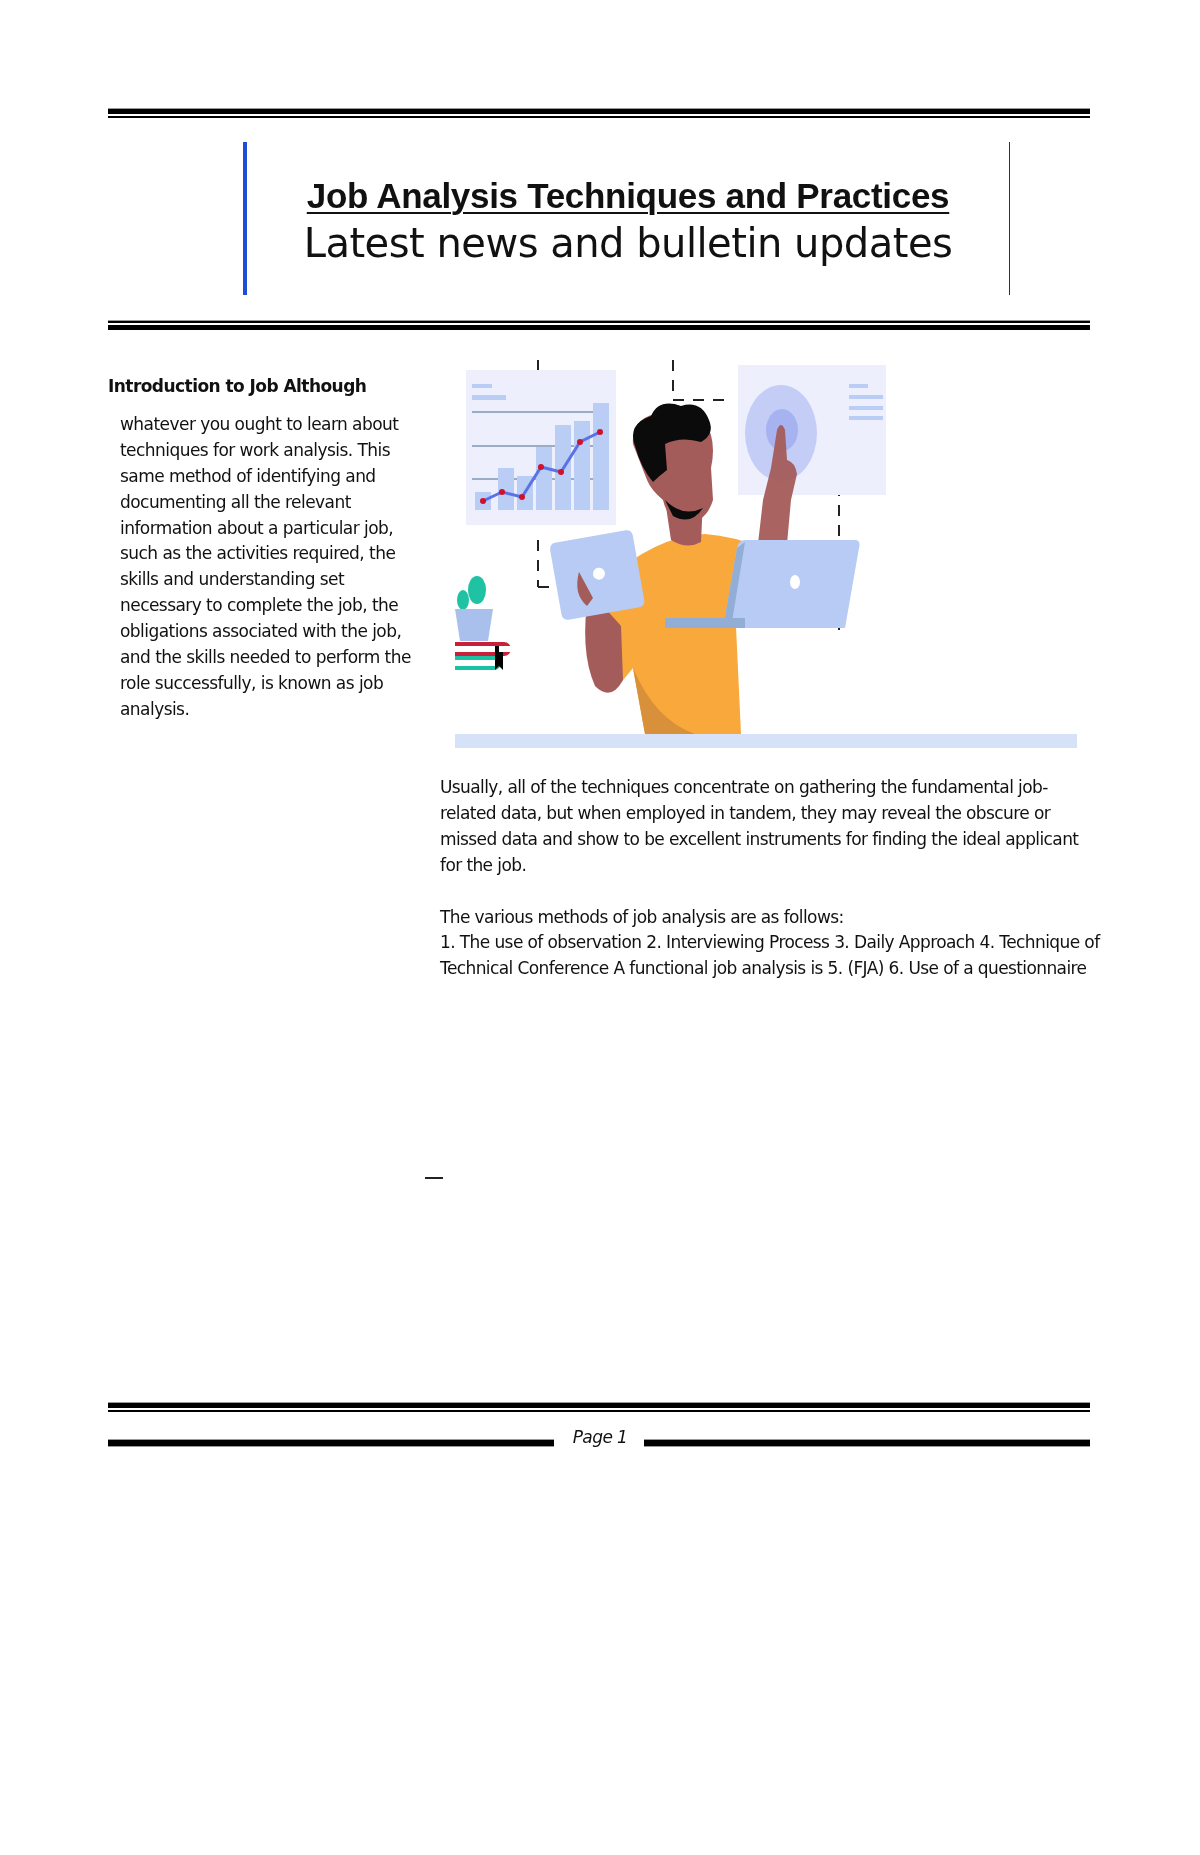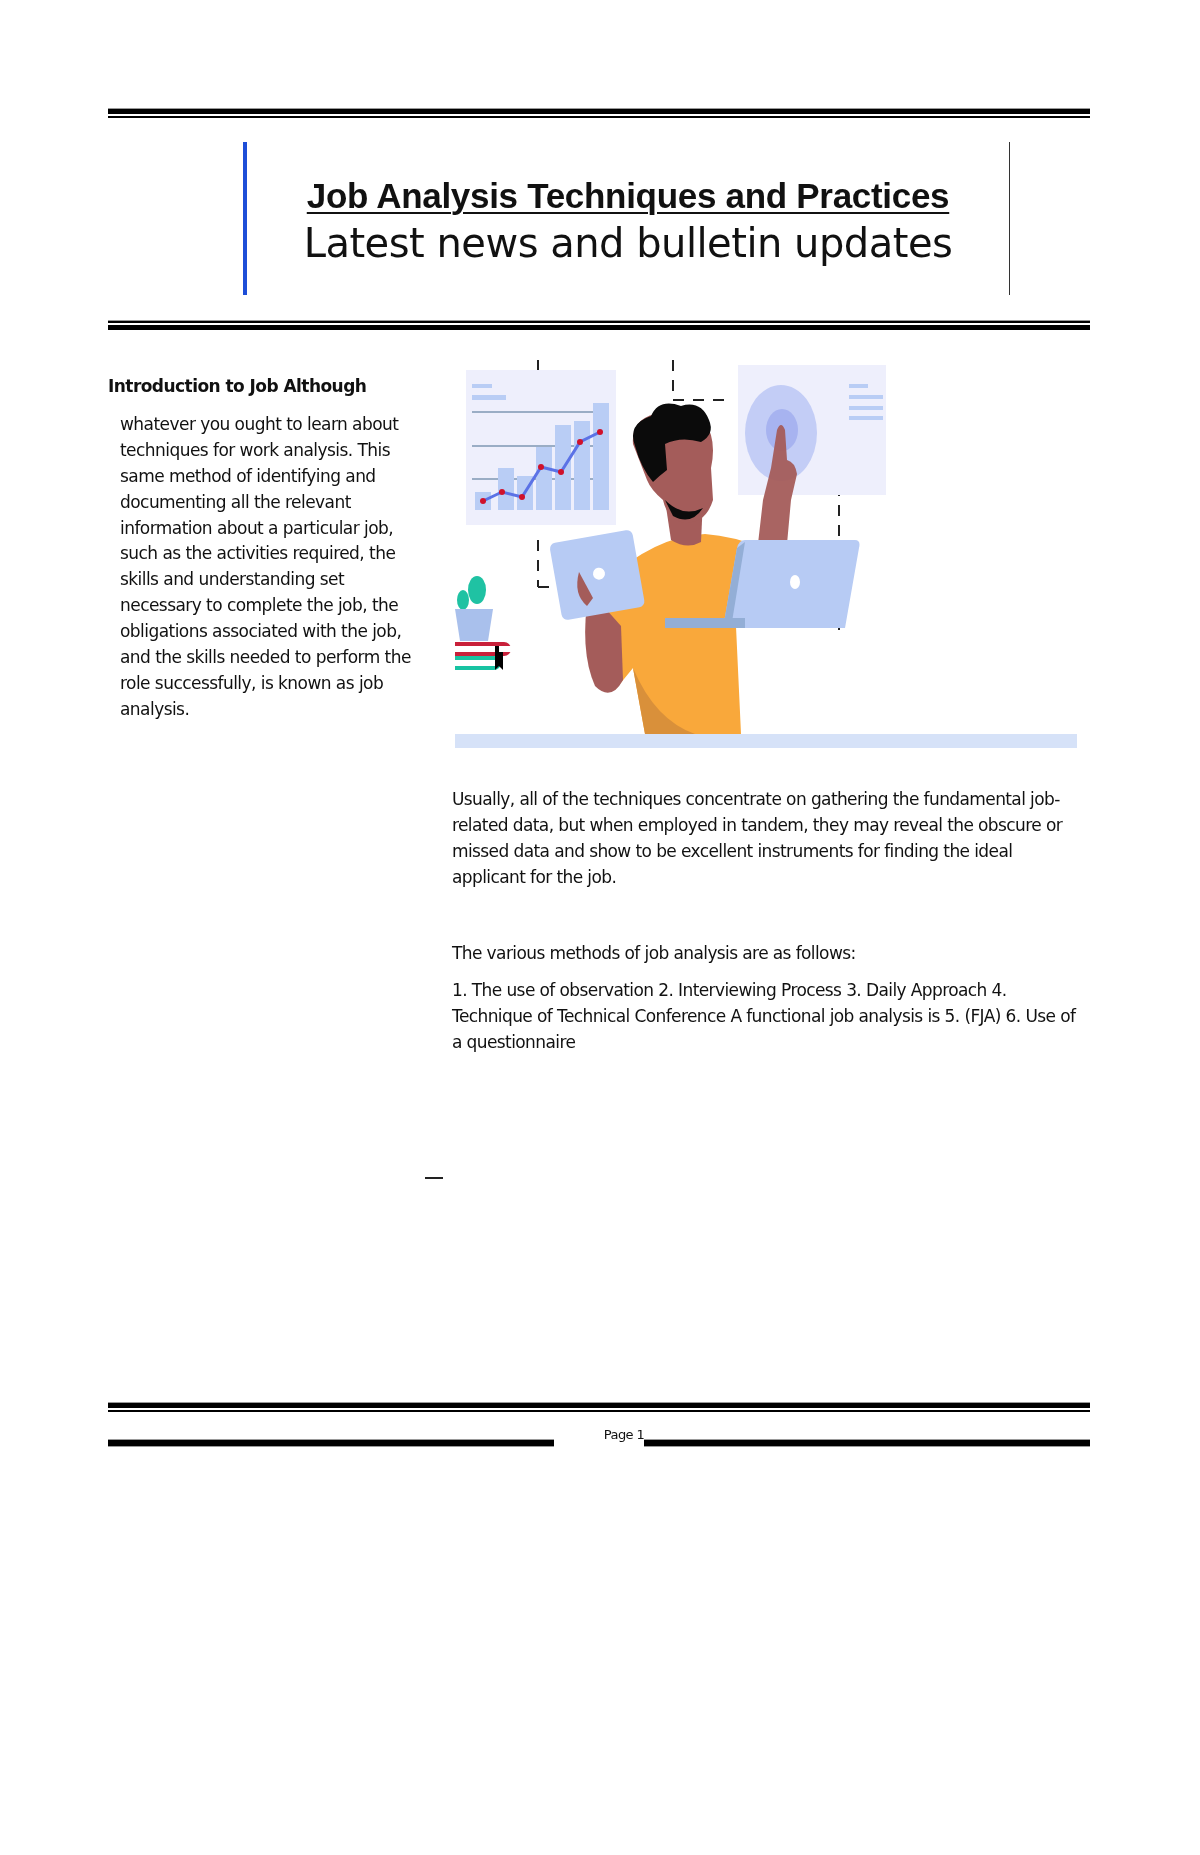--- a/index.html
+++ b/index.html
@@ -25,27 +25,27 @@
 
   .left-col { position: absolute; left: 108px; top: 374px; width: 320px;
               font-family: "DejaVu Sans", sans-serif; font-size: 17px; line-height: 25.9px;
               letter-spacing: -0.55px; }
   .left-col .heading { font-weight: bold; display: block; }
   .left-col p { margin: 12px; }
 
   .right-text { position: absolute; left: 440px; top: 775px; width: 660px;
                 font-family: "DejaVu Sans", sans-serif; font-size: 17px; line-height: 25.9px;
                 letter-spacing: -0.6px; }
-  .right-text p { margin: 12px; }
+  .right-text p { margin: 0; }
   .right-text .spacer { height: 25.9px; }
 
   .dash-mark { position: absolute; left: 425px; top: 1177px; width: 18px; height: 2px; background: #222; }
 
-  .footer-label { position: absolute; left: 584px; top: 1427px; width: 80px; text-align: center;
-                  font-family: "DejaVu Sans", sans-serif; font-size: 13px; letter-spacing: -0.6px; }
+  .footer-label { position: absolute; left: 560px; top: 1427px; width: 80px; text-align: center;
+                  font-family: "DejaVu Sans", sans-serif; font-size: 17px; letter-spacing: -0.6px; font-style: italic; }
 
   .illustration { position: absolute; left: 455px; top: 350px; width: 640px; height: 410px; }
 </style>
 </head>
 <body>
 
 <div class="rule" style="top:108px;">
   <div class="grey"></div>
     <div class="thick"></div>
     <div class="gap"></div>

